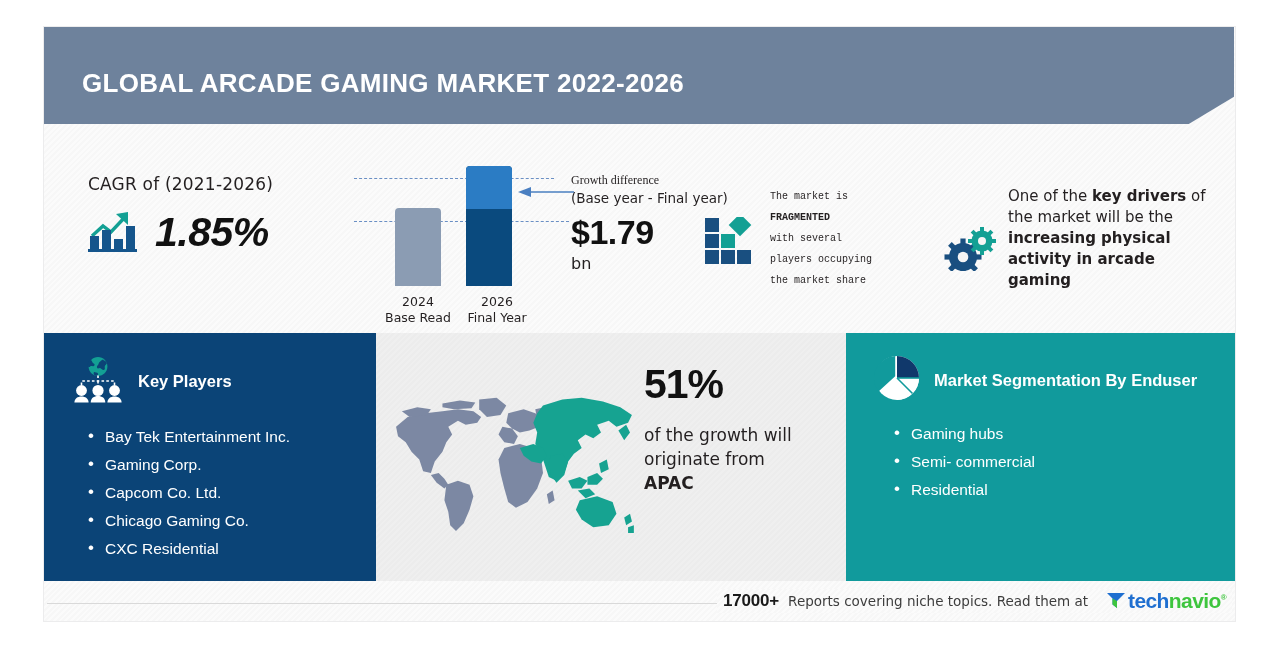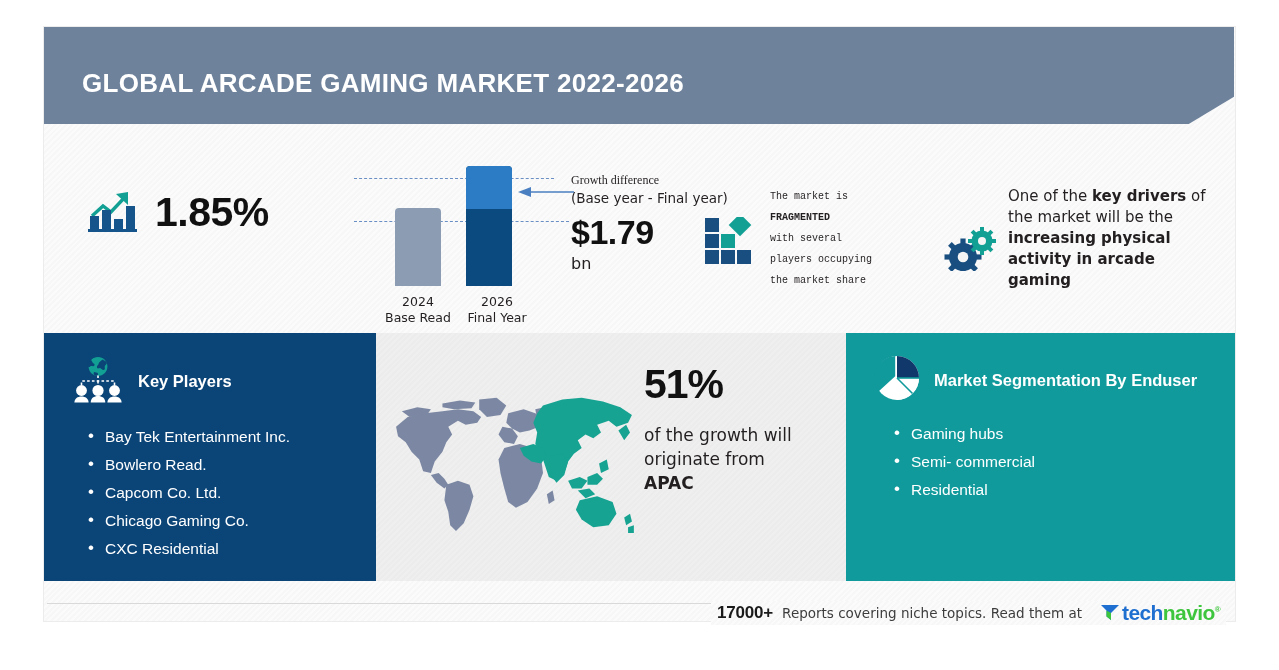--- a/index.html
+++ b/index.html
@@ -55,21 +55,21 @@
   }
 
   
   .cagr-block { position: absolute; left: 44px; top: 50px; }
   .cagr-label {
     font-size: 17px; color: #231f20;
     font-family: "DejaVu Sans", sans-serif;
     letter-spacing: 0.2px;
     white-space: nowrap;
   }
-  .cagr-row { display: flex; align-items: center; margin-top: 14px; }
+  .cagr-row { display: flex; align-items: center; margin-top: 14px; font-style: italic; }
   .cagr-value {
     font-size: 41px; font-weight: bold; color: #111111;
     margin-left: 17px; letter-spacing: -0.5px;
   }
 
   
   .bars-block { position: absolute; left: 310px; top: 42px; width: 205px; height: 160px; }
   .dash-line {
     position: absolute; height: 0;
     border-top: 1px dashed #6a8fc4;
@@ -188,27 +188,26 @@
   
   .footer {
     position: absolute; left: 0px; top: 554px;
     width: 1191px; height: 42px;
   }
   .footer-rule {
     position: absolute; left: 3px; top: 22px;
     width: 1120px; height: 1px; background: #d9d9d9;
   }
   .footer-content {
-    position: absolute; right: 9px; top: 8px;
+    position: absolute; right: 3px; top: 8px;
     display: flex; align-items: center; padding: 0 6px;
     background:
       repeating-linear-gradient(135deg,
         #f7f7f7 0px, #f7f7f7 2px,
         #fbfbfb 2px, #fbfbfb 4px);
-    margin-top: 12px;
   }
   .footer-count {
     font-size: 17px; font-weight: bold; color: #1a1a1a;
     letter-spacing: -0.2px;
   }
   .footer-msg {
     margin-left: 9px; font-size: 13.5px; color: #3d3d3d;
     font-family: "DejaVu Sans", sans-serif; white-space: nowrap;
   }
   .footer-logo { margin-left: 18px; display: flex; align-items: center; }
@@ -226,20 +225,21 @@
 <div id="infographic">
   <div class="card">
 
     <div class="header-banner">
       <div class="header-title">GLOBAL ARCADE GAMING MARKET 2022-2026</div>
     </div>
 
     <div class="top-row">
 
       <div class="cagr-block">
+        <div class="cagr-label">CAGR of (2021-2026)</div>
         <div class="cagr-row">
           <span>
             <svg width="50" height="44" viewBox="0 0 50 44">
               <polyline points="4,28 15,18 23,24 38,8" fill="none" stroke="#13a094" stroke-width="3.4"></polyline>
               <polygon points="40,4 40,17 28,6" fill="#13a094"></polygon>
               <rect x="2" y="28" width="9" height="13" fill="#15558c"></rect>
               <rect x="14" y="22" width="9" height="19" fill="#15558c"></rect>
               <rect x="26" y="31" width="9" height="10" fill="#15558c"></rect>
               <rect x="38" y="18" width="9" height="23" fill="#15558c"></rect>
               <rect x="0" y="41" width="49" height="3" fill="#15558c"></rect>
@@ -369,21 +369,21 @@
                 <path d="M2.4 47.6c0-4.2 3.2-6.2 7.1-6.2s7.1 2 7.1 6.2z"></path>
                 <path d="M18.7 47.6c0-4.4 3.3-6.5 7.3-6.5s7.3 2.1 7.3 6.5z"></path>
                 <path d="M35.4 47.6c0-4.2 3.2-6.2 7.1-6.2s7.1 2 7.1 6.2z"></path>
               </g>
             </svg>
           </span>
           <div class="panel-head-title">Key Players</div>
         </div>
         <ul class="panel-list">
           <li>Bay Tek Entertainment Inc.</li>
-          <li>Bowlero Read.</li>
+          <li>Gaming Corp.</li>
           <li>Capcom Co. Ltd.</li>
           <li>Chicago Gaming Co.</li>
           <li>CXC Residential</li>
         </ul>
       </div>
 
       <div class="panel-mid">
         <span class="map-svg">
           <svg viewBox="0 0 260 150" width="252" height="145">
             <g fill="#7c88a3">

